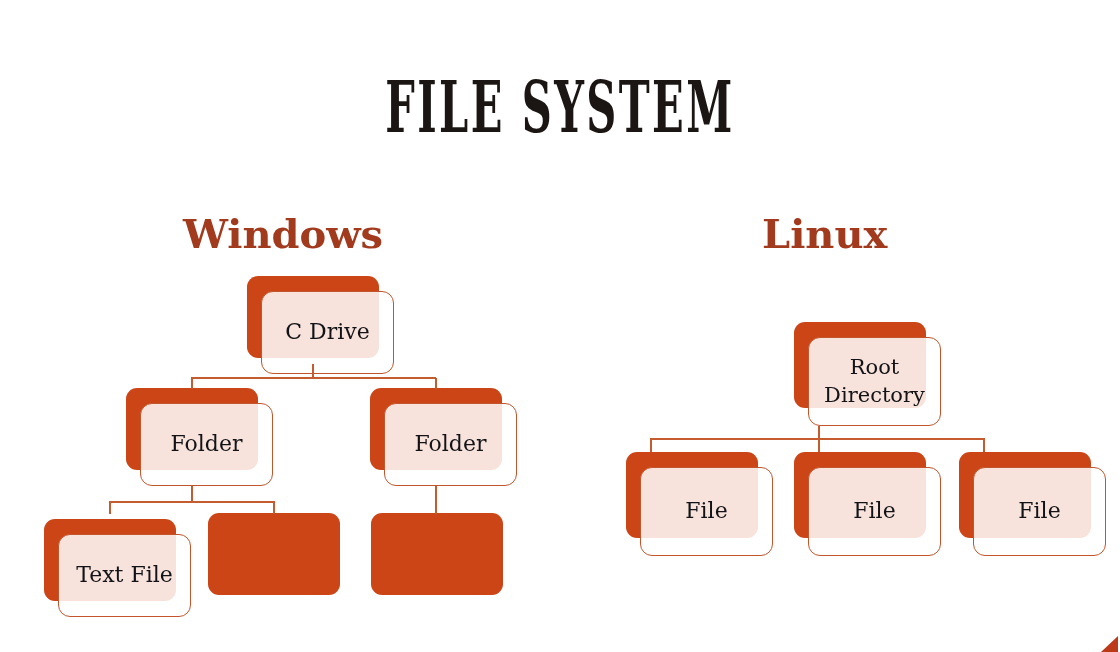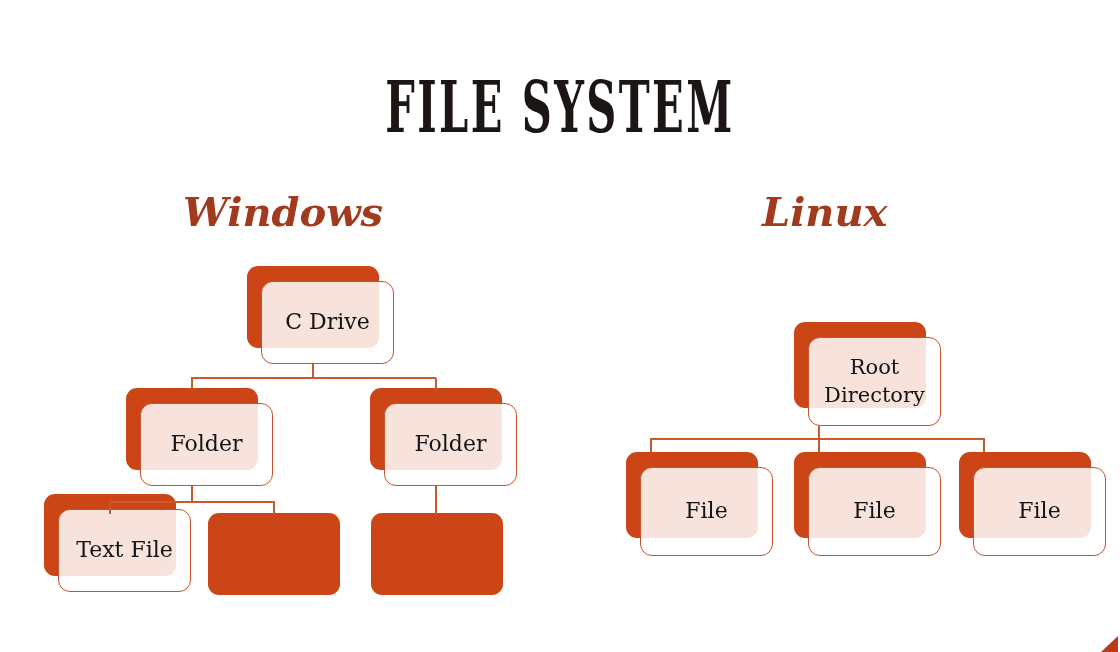--- a/index.html
+++ b/index.html
@@ -24,27 +24,26 @@
     font-size: 52px;
     font-weight: bold;
     letter-spacing: 3px;
     line-height: 1;
     color: var(--title-text, #1b1614);
     transform: scale(0.80, 1.35);
     white-space: nowrap;
   }
   .tree-heading {
     position: absolute;
-    top: 188px;
+    top: 210px;
     font-size: 40px;
     font-weight: bold;
     line-height: 1.2;
     color: var(--heading, #a23a1e);
     white-space: nowrap;
-    font-style: italic;
   }
   .heading-windows { left: 183px; }
   .heading-linux   { left: 762px; }
 
   .node { position: absolute; width: 148px; height: 98px; }
   .node .back {
     position: absolute;
     left: 0; top: 0;
     width: 132px; height: 82px;
     background: var(--accent, #cb4517);
@@ -92,42 +91,42 @@
 </head>
 <body>
 
 <div class="stage">
 
   <div class="page-title">FILE SYSTEM</div>
 
   <div>
     <div class="tree-heading heading-windows">Windows</div>
 
-    <div class="node" style="left:247px; top:266px;">
+    <div class="node" style="left:247px; top:276px;">
       <div class="back"></div>
       <div class="front">
         <span class="lbl">C Drive</span>
       </div>
     </div>
 
     <div class="node" style="left:126px; top:388px;">
       <div class="back"></div>
       <div class="front">
         <span class="lbl">Folder</span>
       </div>
     </div>
 
     <div class="node" style="left:370px; top:388px;">
       <div class="back"></div>
       <div class="front">
         <span class="lbl">Folder</span>
       </div>
     </div>
 
-    <div class="node" style="left:44px; top:494px;padding-left:45px;">
+    <div class="node" style="left:44px; top:519px;padding-left:45px;">
       <div class="back"></div>
       <div class="front">
         <span class="lbl">Text File</span>
       </div>
     </div>
 
     <div class="node" style="left:208px; top:513px;">
       <div class="back"></div>
     </div>
 

